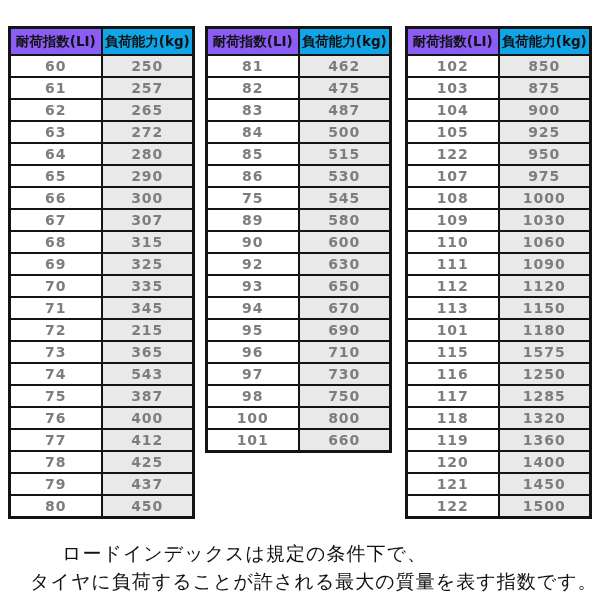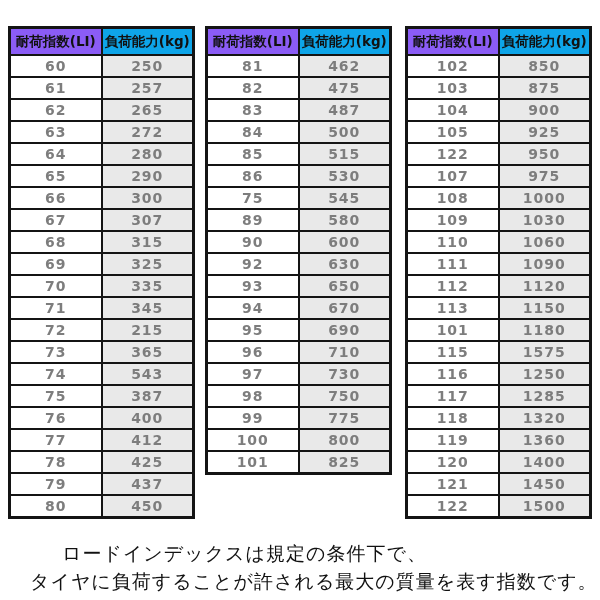--- a/index.html
+++ b/index.html
@@ -221,30 +221,26 @@
         </tr>
         <tr>
           <td class="li">97</td>
           <td class="kg">730</td>
         </tr>
         <tr>
           <td class="li">98</td>
           <td class="kg">750</td>
         </tr>
         <tr>
-          <td class="li">99</td>
-          <td class="kg">775</td>
-        </tr>
-        <tr>
           <td class="li">100</td>
           <td class="kg">800</td>
         </tr>
         <tr>
           <td class="li">101</td>
-          <td class="kg">825</td>
+          <td class="kg">660</td>
         </tr>
       </tbody>
     </table>
   <table class="litable" id="table-2">
       <thead>
         <tr>
           <th class="li">耐荷指数(LI)</th>
           <th class="kg">負荷能力(kg)</th>
         </tr>
       </thead>

